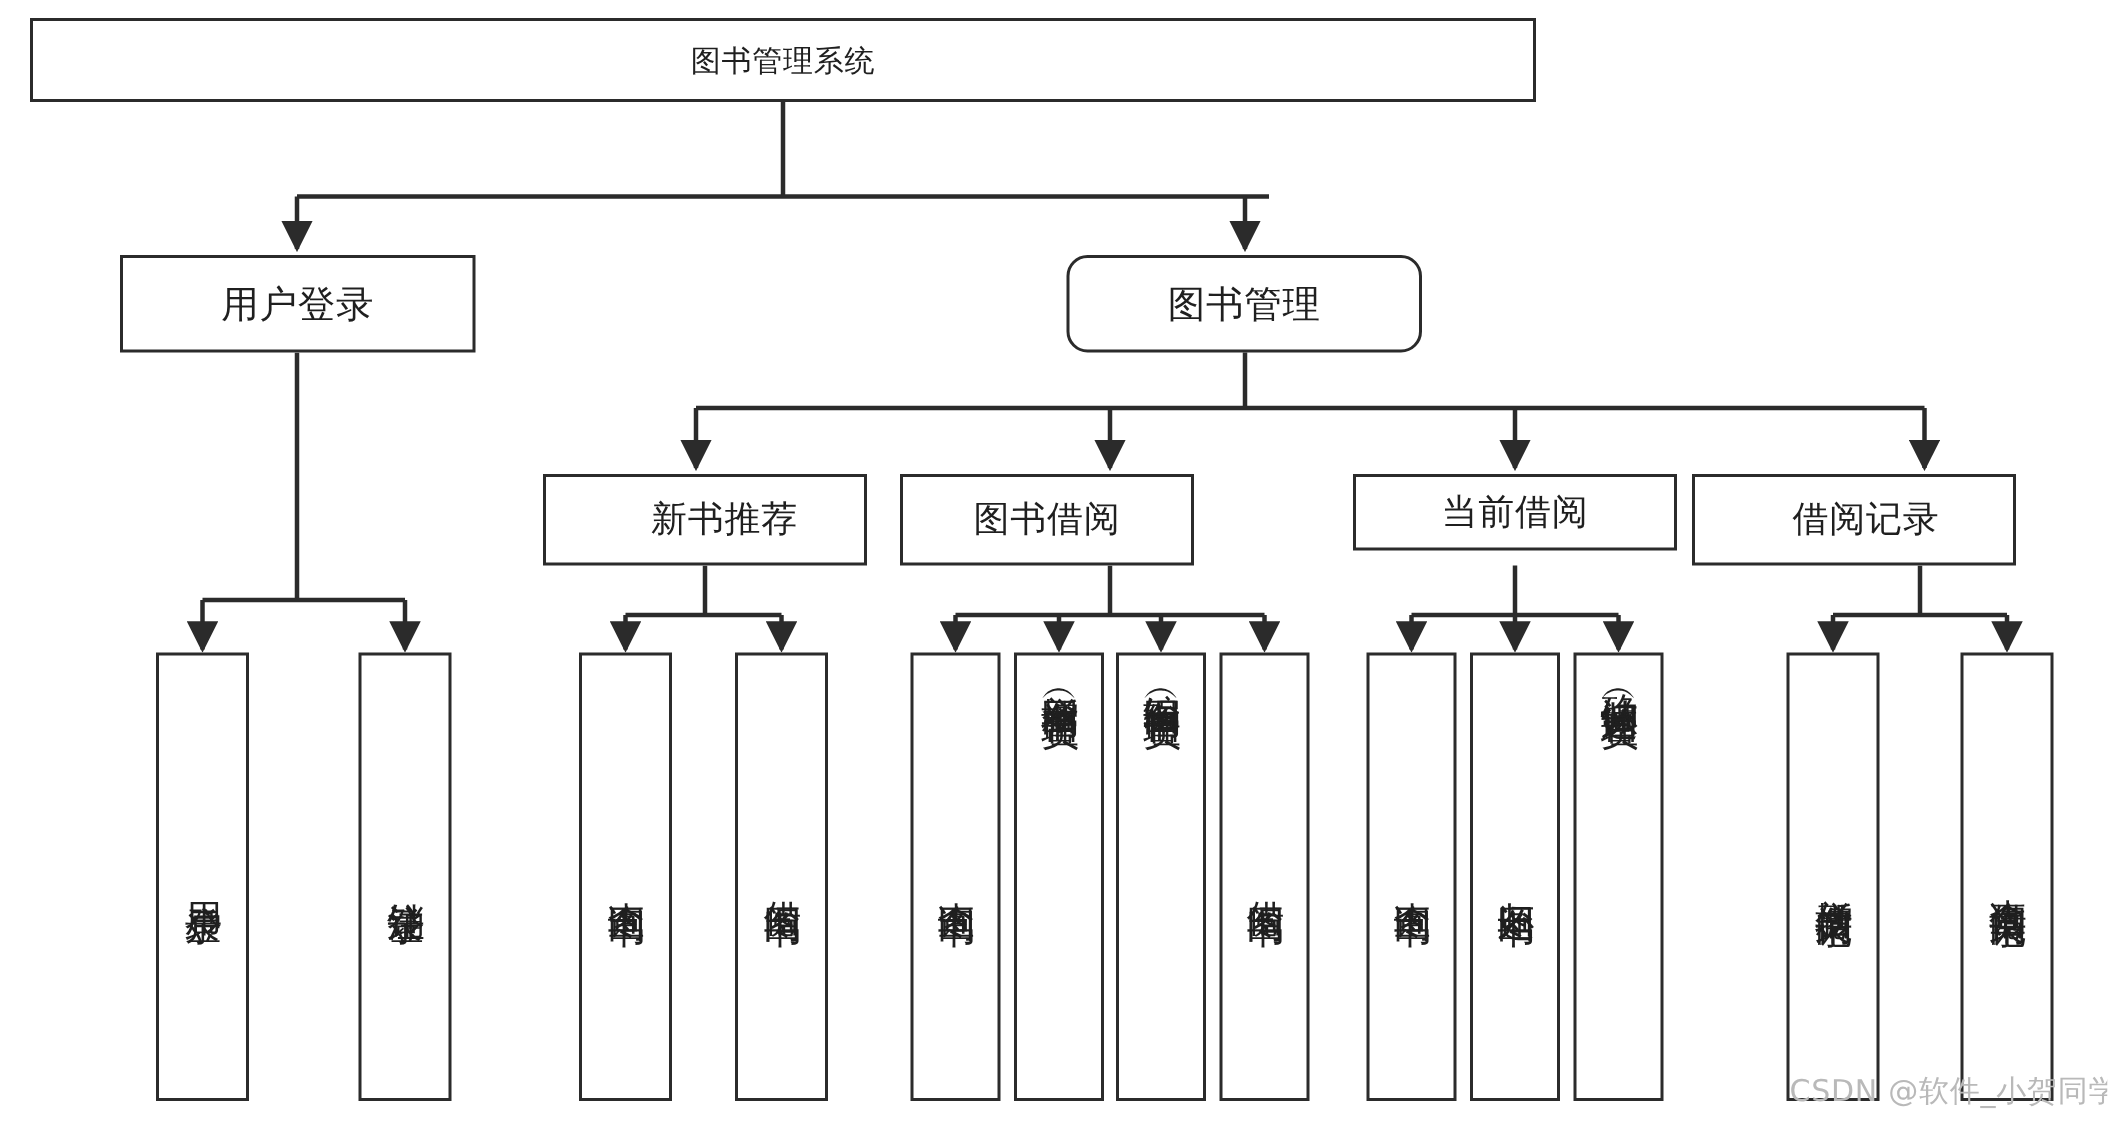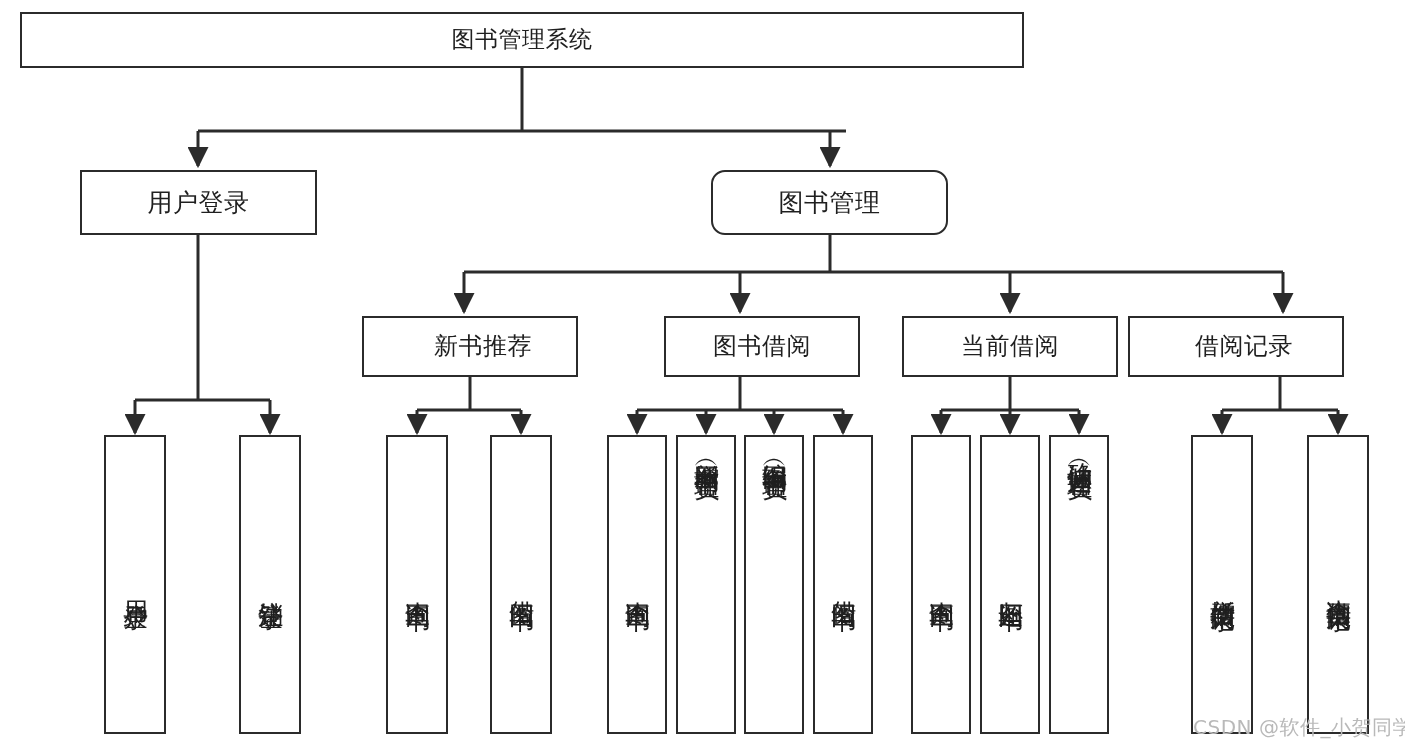--- a/index.html
+++ b/index.html
@@ -36,21 +36,21 @@
     justify-content: center;
     z-index: 2;
   }
   .node-label {
     color: #1f1f1f;
     line-height: 1.12;
     letter-spacing: 0.5px;
     white-space: nowrap;
   }
   .node-root .node-label {
-    font-size: 23px;
+    font-size: 20px;
   }
   .node-l2 .node-label {
     font-size: 25px;
   }
   .node-l3 .node-label {
     font-size: 24px;
   }
   .node-leaf {
     align-items: flex-start;
     justify-content: center;
@@ -142,24 +142,24 @@
   <div class="node node-l2" style="left:80px; top:170px; width:237px; height:65px;">
     <span class="node-label">用户登录</span>
   </div>
   <div class="node node-l2" style="left:711px; top:170px; width:237px; height:65px;border-radius:14px;">
     <span class="node-label">图书管理</span>
   </div>
 
   <div class="node node-l3" style="left:362px; top:316px; width:216px; height:61px;padding-left:26px;">
     <span class="node-label">新书推荐</span>
   </div>
-  <div class="node node-l3" style="left:664px; top:316px; width:196px; height:61px;">
+  <div class="node node-l3" style="left:600px; top:316px; width:196px; height:61px;">
     <span class="node-label">图书借阅</span>
   </div>
-  <div class="node node-l3" style="left:902px; top:316px; width:216px; height:61px;">
+  <div class="node node-l3" style="left:902px; top:316px; width:216px; height:51px;">
     <span class="node-label">当前借阅</span>
   </div>
   <div class="node node-l3" style="left:1128px; top:316px; width:216px; height:61px;padding-left:16px;">
     <span class="node-label">借阅记录</span>
   </div>
 
   <div class="node node-leaf leaf-short" style="left:104px; top:435px; width:62px; height:299px;">
     <span class="node-label">用户登录</span>
   </div>
   <div class="node node-leaf leaf-short" style="left:239px; top:435px; width:62px; height:299px;">

